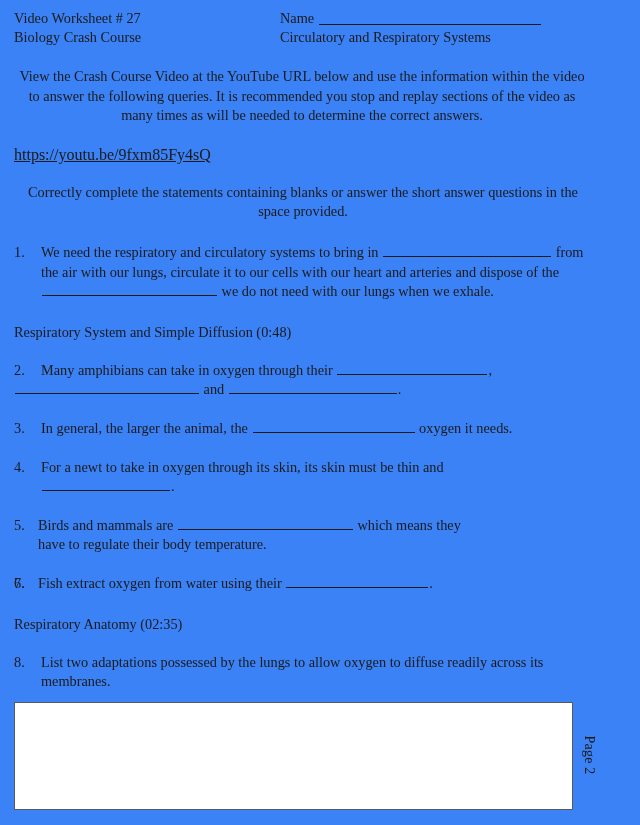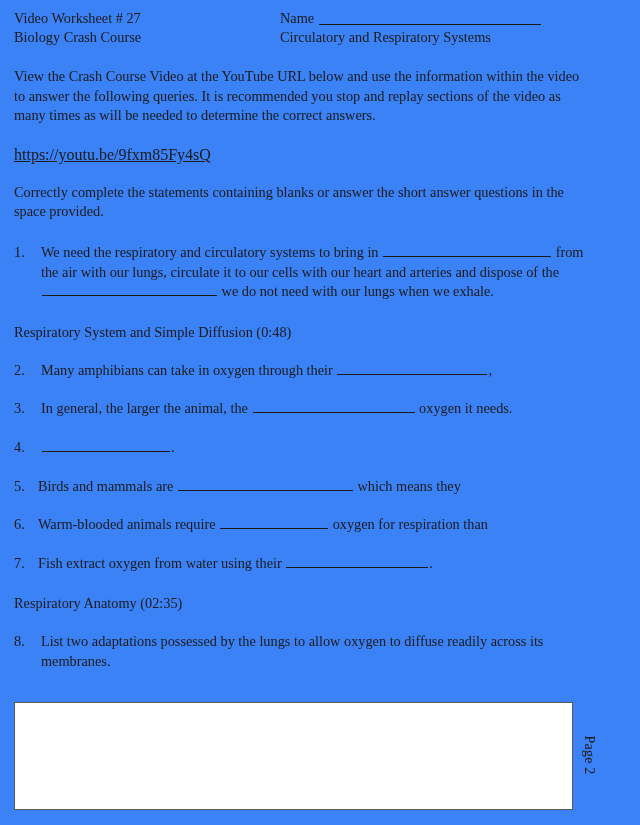--- a/index.html
+++ b/index.html
@@ -59,21 +59,21 @@
     border-bottom: 1px solid #1a1a1a;
     height: 0.82em;
     width: 222px;
     margin-left: 5px;
   }
 
   
   .para {
     font-size: 14.3px;
     line-height: 19.6px;
-    text-align: left;
+    text-align: center;
     margin: 0;
   }
   .intro-para {
     margin-top: 21px;
     width: 576px;
   }
   .link-line {
     margin-top: 19px;
     font-size: 16px;
     line-height: 19px;
@@ -221,54 +221,58 @@
       </div>
 
       <h2 class="section-head" style="margin-top:21px;">Respiratory System and Simple Diffusion (0:48)</h2>
 
       <div class="q" style="margin-top:19px;">
         <span class="num">2.</span>
         <span class="qline">
           <span>Many amphibians can take in oxygen through their</span>
           <span class="blank b-w150"></span><span>,</span>
         </span>
+        <span class="qline q2-line2" style="margin-left:-27px;">
+          <span class="blank b-w184"></span>
+          <span>and</span>
+          <span class="blank b-w168"></span><span>.</span>
+        </span>
       </div>
 
       <div class="q" style="margin-top:19px;">
         <span class="num">3.</span>
         <span class="qline">
           <span>In general, the larger the animal, the</span>
           <span class="blank b-w162"></span>
           <span>oxygen it needs.</span>
         </span>
       </div>
 
       <div class="q" style="margin-top:19px;">
         <span class="num">4.</span>
         <span class="qline">
+          <span>For a newt to take in oxygen through its skin, its skin must be thin and</span>
+        </span>
+        <span class="qline">
           <span class="blank b-w128"></span><span>.</span>
         </span>
       </div>
 
       <div class="q" style="margin-top:19px; padding-left:24px;">
         <span class="num">5.</span>
         <span class="qline">
           <span>Birds and mammals are</span>
           <span class="blank b-w175"></span>
           <span>which means they</span>
         </span>
+        <span class="qline">have to regulate their body temperature.</span>
       </div>
 
       <div class="q" style="margin-top:19px; padding-left:24px;">
         <span class="num">6.</span>
-        <span class="qline">
-          <span>Warm-blooded animals require</span>
-          <span class="blank b-w108"></span>
-          <span>oxygen for respiration than</span>
-        </span>
       </div>
 
       <div class="q" style="margin-top:19px; padding-left:24px;">
         <span class="num">7.</span>
         <span class="qline">
           <span>Fish extract oxygen from water using their</span>
           <span class="blank b-w142"></span><span>.</span>
         </span>
       </div>
 

